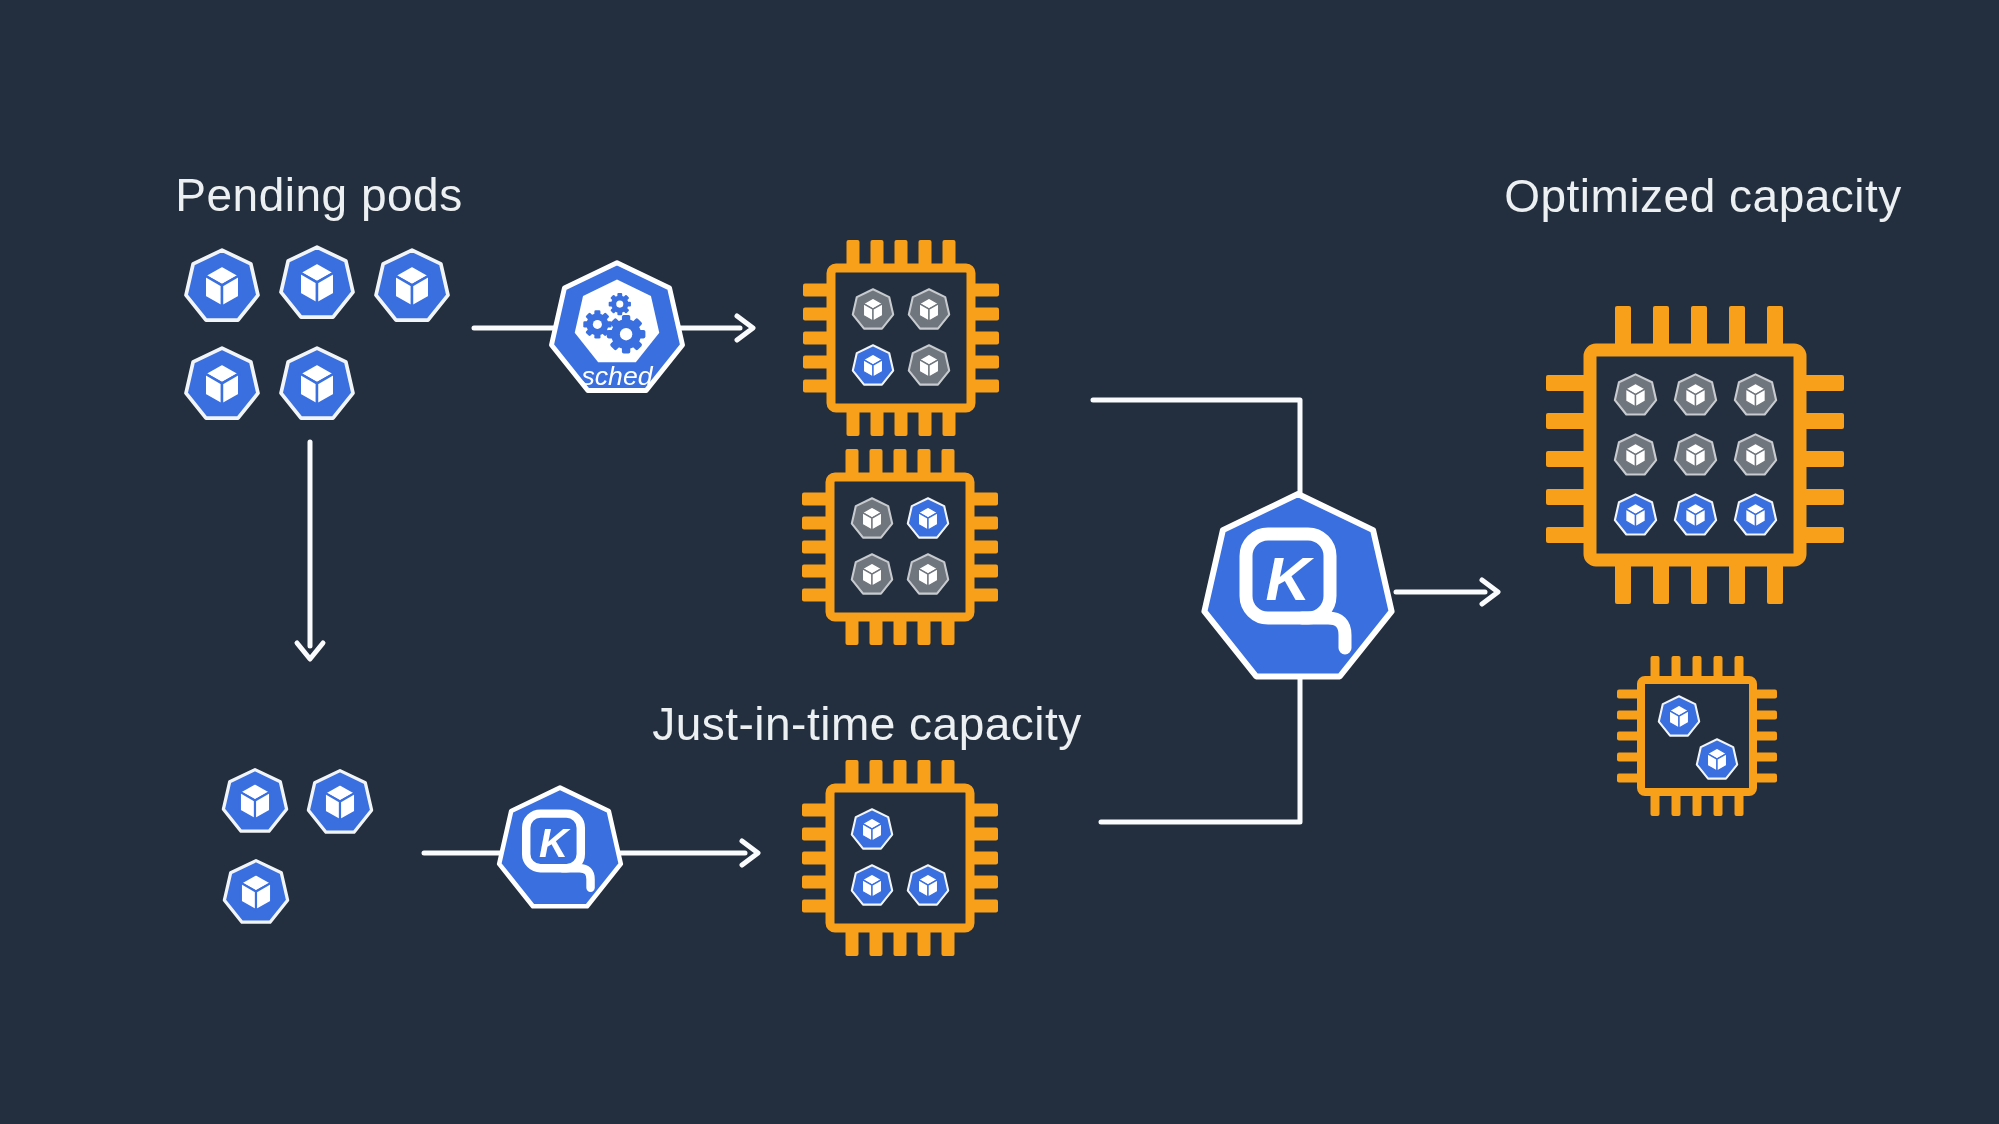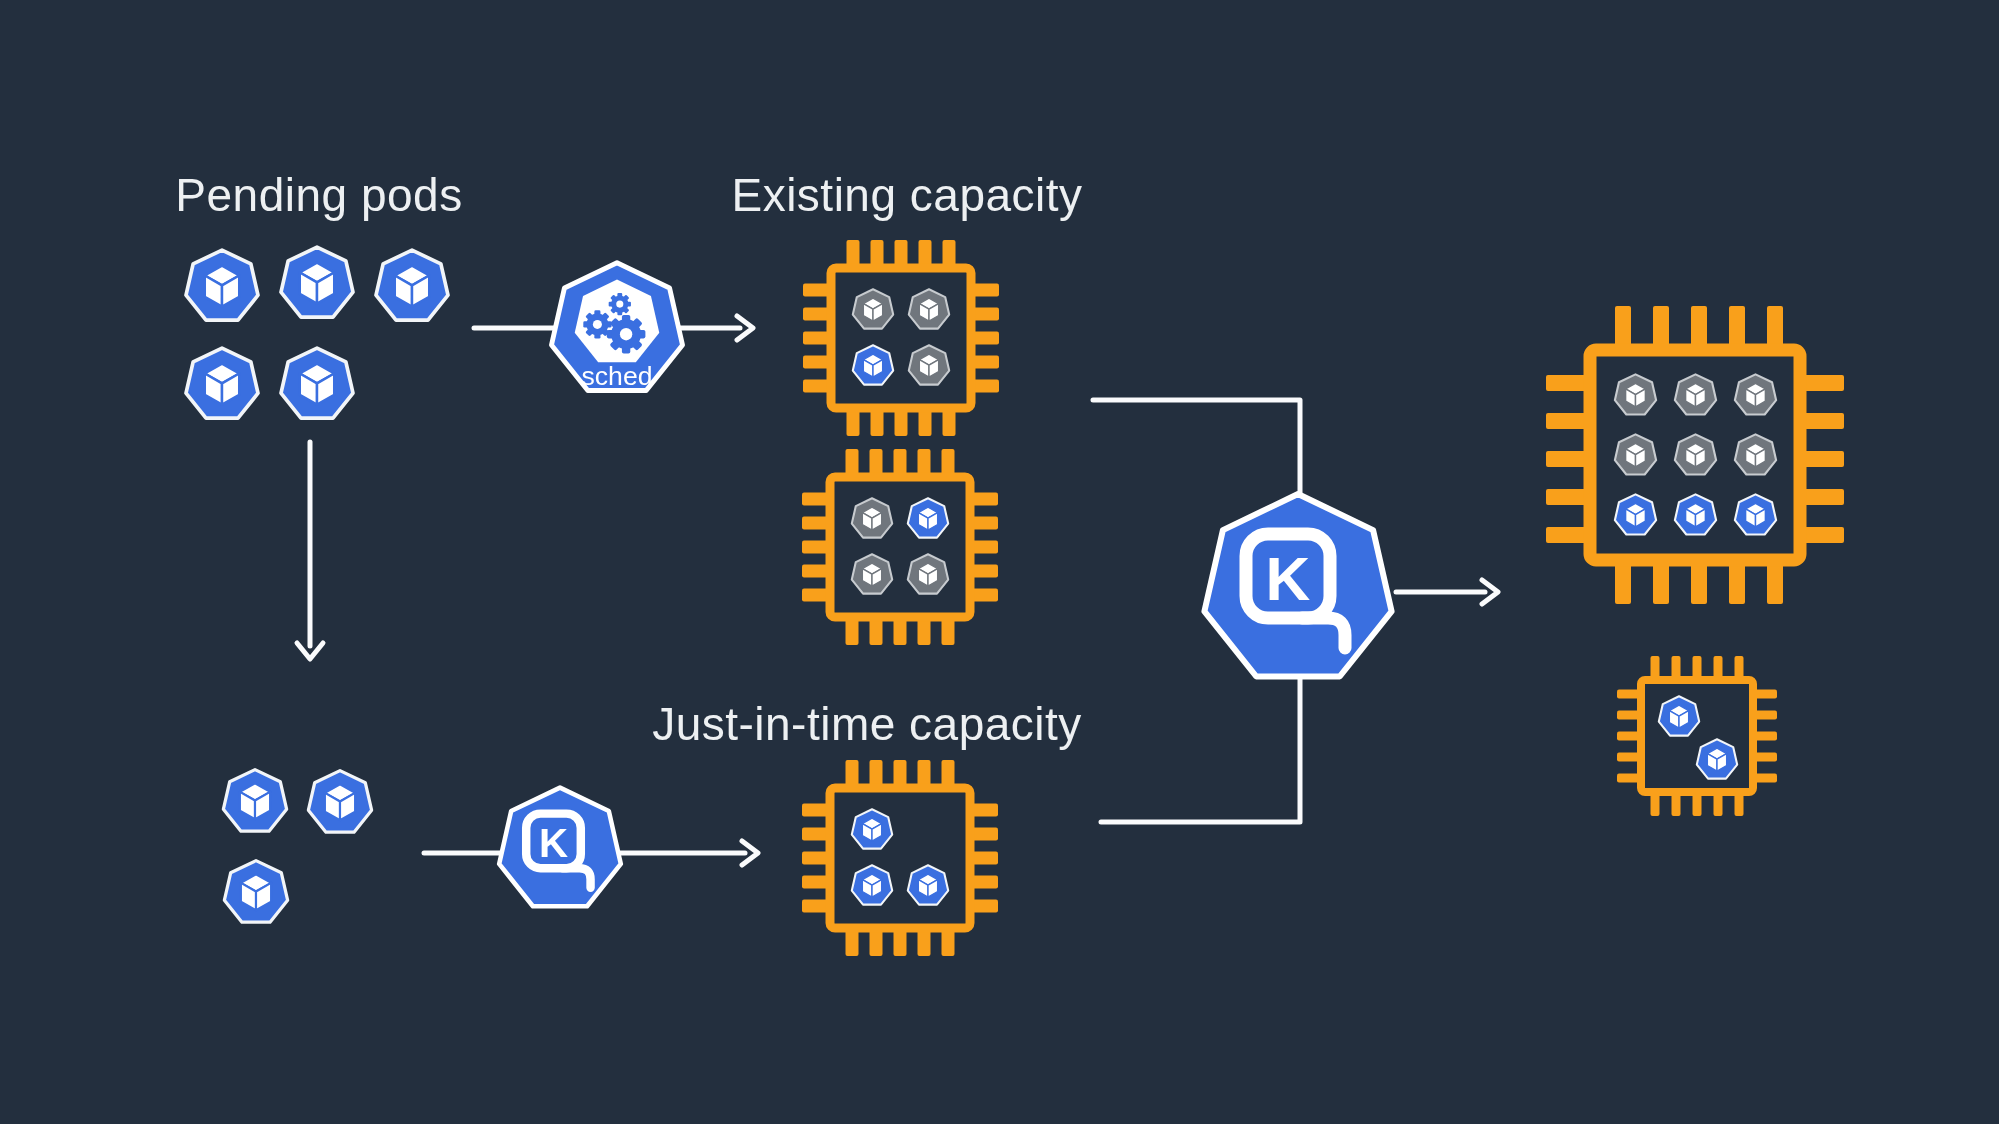--- a/index.html
+++ b/index.html
@@ -48,21 +48,21 @@
   .slots-3x3 .pod:nth-of-type(3){left:186px;top:66px;}
   .slots-3x3 .pod:nth-of-type(4){left:66px;top:126px;}
   .slots-3x3 .pod:nth-of-type(5){left:126px;top:126px;}
   .slots-3x3 .pod:nth-of-type(6){left:186px;top:126px;}
   .slots-3x3 .pod:nth-of-type(7){left:66px;top:186px;}
   .slots-3x3 .pod:nth-of-type(8){left:126px;top:186px;}
   .slots-3x3 .pod:nth-of-type(9){left:186px;top:186px;}
   .slots-diag .pod{width:46px;height:46px;}
   .slots-diag .pod:nth-of-type(1){left:39px;top:38px;}
   .slots-diag .pod:nth-of-type(2){left:77px;top:81px;}
-  .icon{position:absolute;z-index:3;}
+  .icon{position:absolute;z-index:3;font-style:italic;}
   .icon svg{display:block;width:100%;height:100%;}
   .sched-label{font-family:"Liberation Sans",sans-serif;font-weight:400;}
   .k-letter{font-family:"Liberation Sans",sans-serif;font-weight:bold;}
 </style>
 </head>
 <body>
 
 <div class="canvas">
 
   <svg class="connectors" width="1999" height="1124" viewBox="0 0 1999 1124">
@@ -74,21 +74,21 @@
       <path d="M424 853 H745"></path>
       <path d="M742 841 L758 853 L742 865"></path>
       <path d="M1093 400 H1300 V505"></path>
       <path d="M1300 670 V822 H1101"></path>
       <path d="M1396 592 H1485"></path>
       <path d="M1482 580 L1498 592 L1482 604"></path>
     </g>
   </svg>
 
   <div class="diagram-label" style="left:319px;top:172px">Pending pods</div>
-  <div class="diagram-label" style="left:907px;top:172px">Existing capacity</div>
+  <div class="diagram-label" style="left:1703px;top:173px">Optimized capacity</div>
   <div class="diagram-label" style="left:867px;top:701px">Just-in-time capacity</div>
 
   <div class="pod-group group-pending" style="left:181px;top:243px;width:272px;height:183px">
       <div class="pod">
         <svg viewBox="-50 -50 100 100">
           <path d="M0 -45L35.2 -28.1L43.9 10L19.5 40.5L-19.5 40.5L-43.9 10L-35.2 -28.1Z" fill="#3A6FE0" stroke="#F2F5F8" stroke-width="4.5" stroke-linejoin="round"></path>
           <g fill="#FFFFFF" stroke="#3A6FE0" stroke-width="3" stroke-linejoin="round">
             <path d="M0 -26L21 -14L0 -2L-21 -14Z"></path>
             <path d="M-21 -14L0 -2L0 24L-21 12Z"></path>
             <path d="M21 -14L0 -2L0 24L21 12Z"></path>

